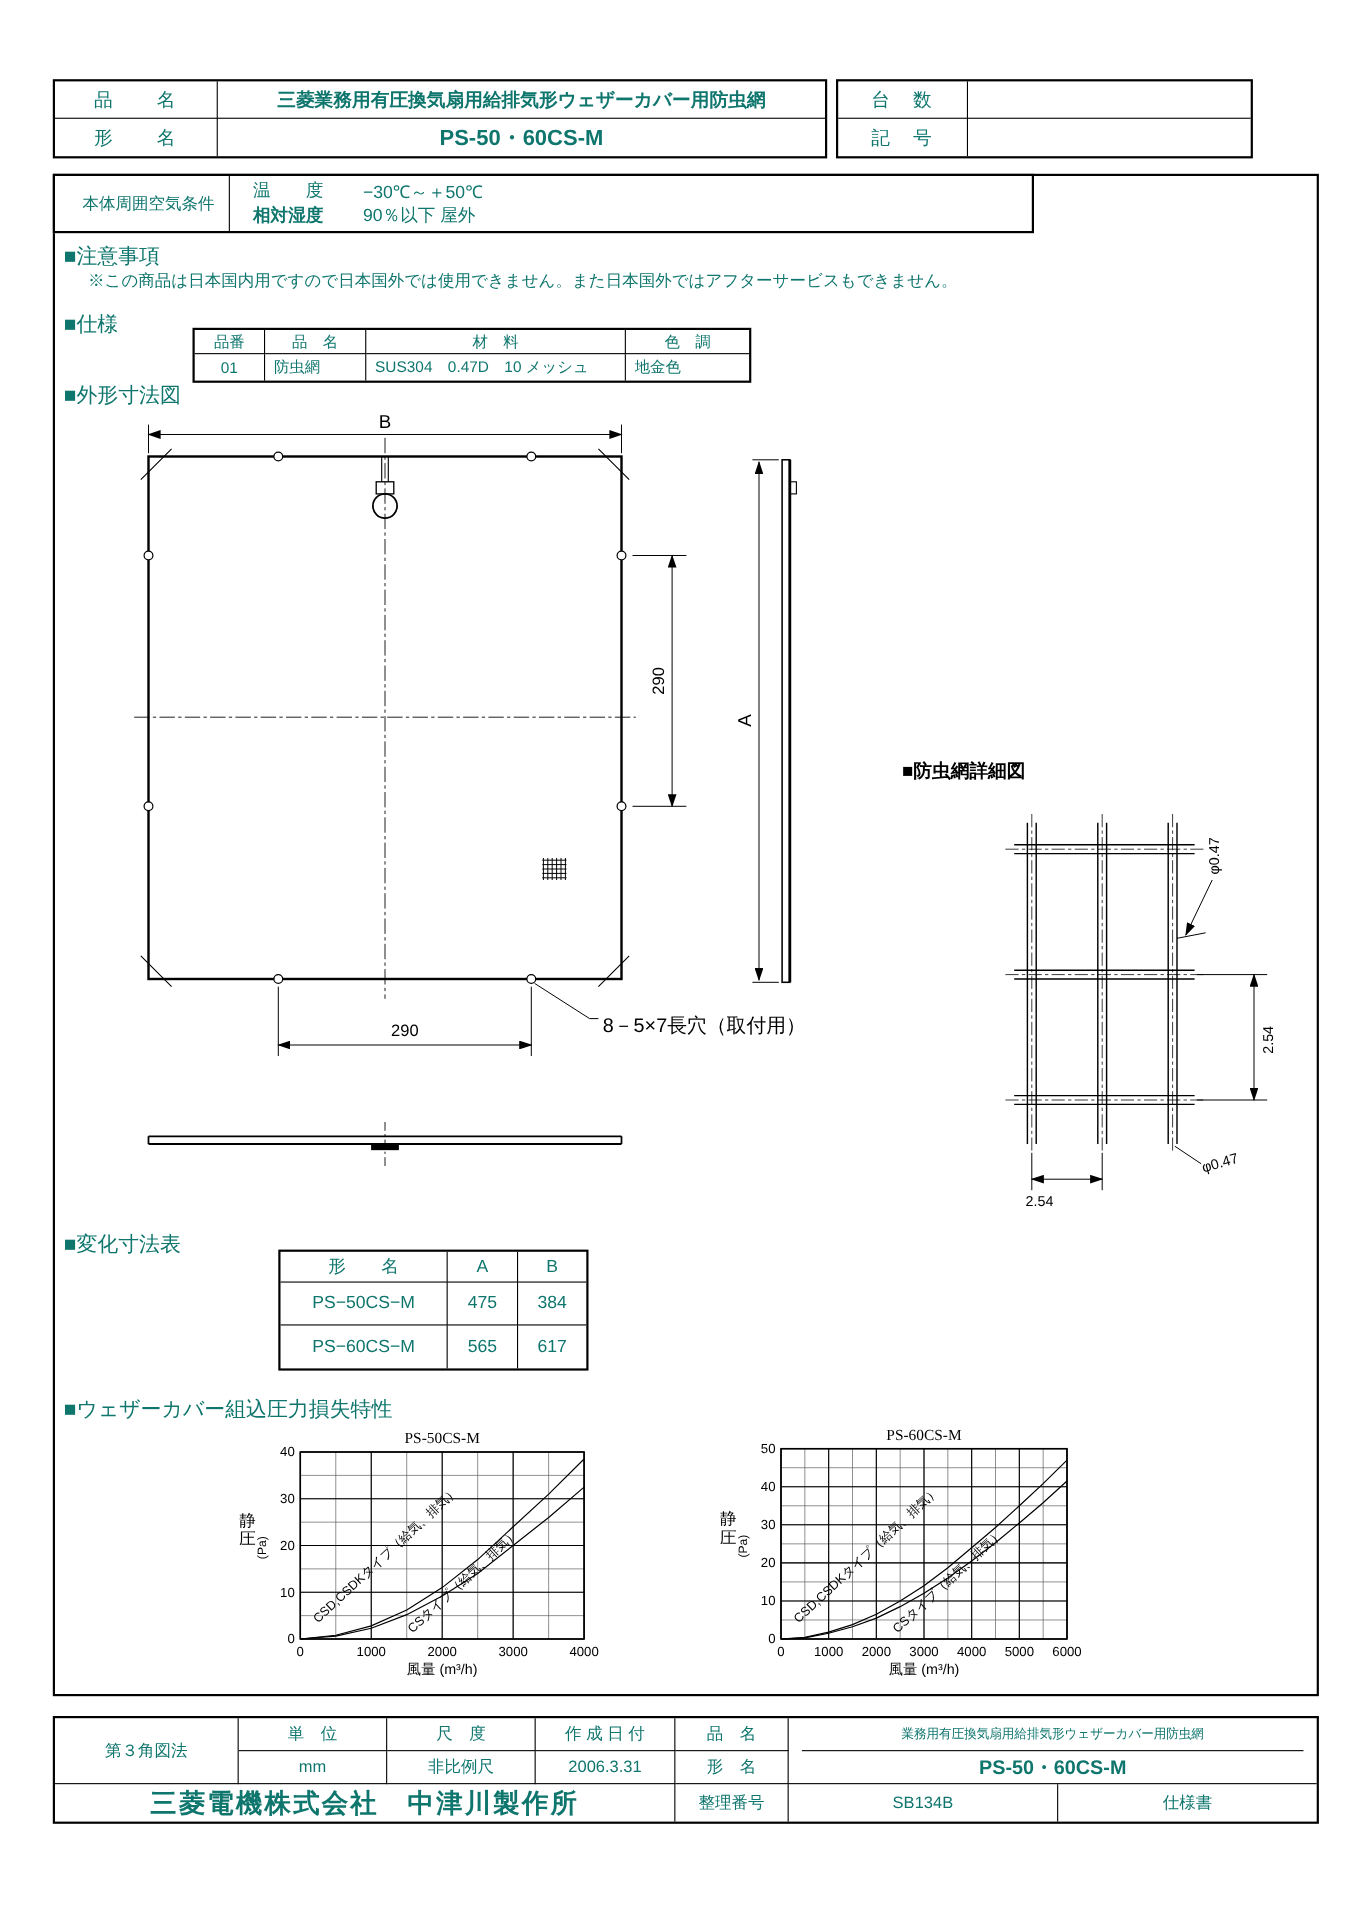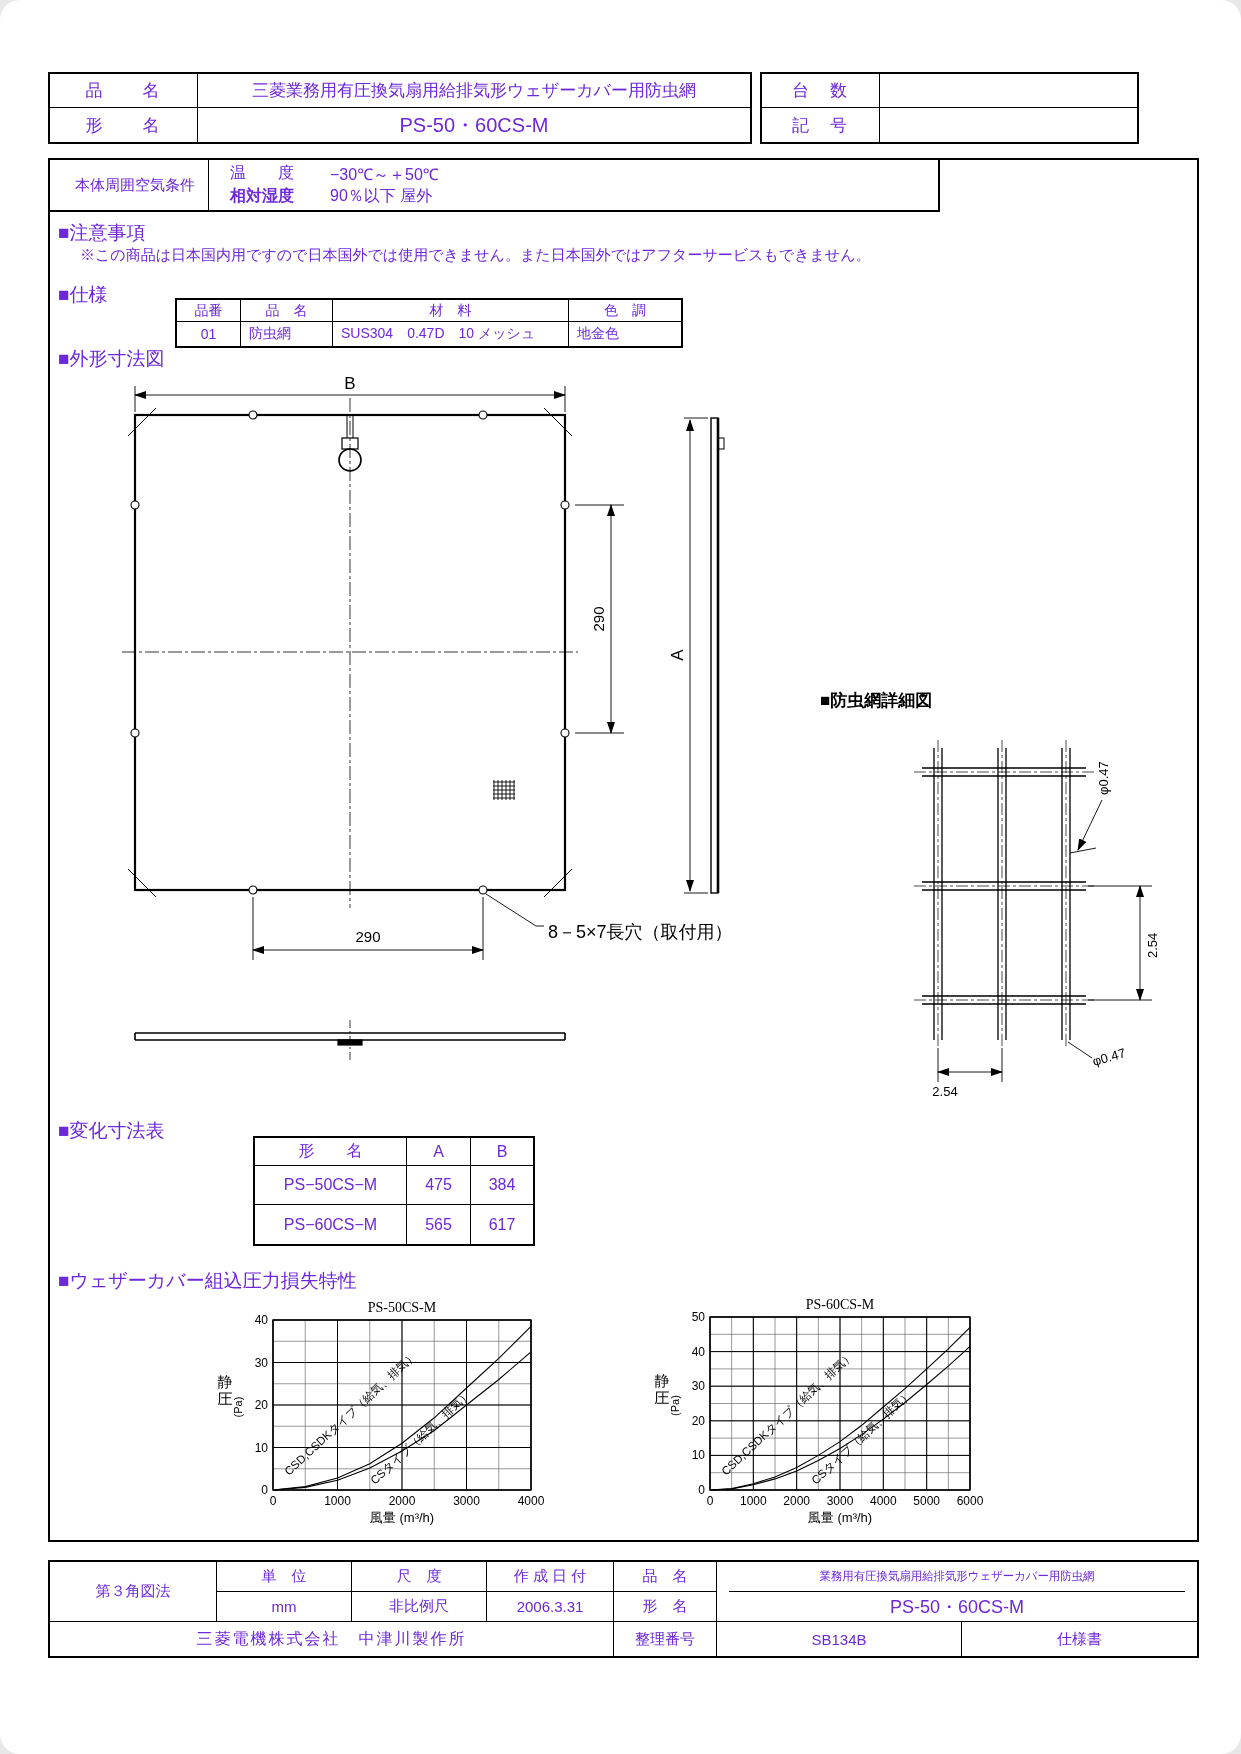--- a/index.html
+++ b/index.html
@@ -1,26 +1,26 @@
 <!DOCTYPE html>
 <html><head>
 <meta charset="utf-8">
 <style>
   html,body{margin:0;padding:0;background:#e8e8e8;}
   .page{position:relative;width:1241px;height:1754px;background:#ffffff;
-        font-family:"Liberation Sans",sans-serif;color:#6d28d9;overflow:hidden;border-radius:20px;}
+        font-family:"Liberation Sans",sans-serif;color:#0f766e;overflow:hidden;}
   .abs{position:absolute;}
   .tbl{position:absolute;display:grid;border:2px solid #000;background:#fff;}
   .tbl>div{border-right:1px solid #000;border-bottom:1px solid #000;
            display:flex;align-items:center;justify-content:center;box-sizing:border-box;}
   .tbl>div.nr{border-right:none;}
   .tbl>div.nb{border-bottom:none;}
   .tbl>div.left{justify-content:flex-start;padding-left:8px;}
   .lbl{font-size:17px;letter-spacing:2px;}
-  .b{font-weight:normal;}
+  .b{font-weight:bold;}
   .sec-title{font-weight:normal;font-size:19px;}
   .note-text{font-size:15px;}
   svg text{fill:#000;}
   .frame{position:absolute;border:2px solid #000;}
   #charts-layer svg{position:absolute;}
 </style>
 </head>
 <body>
 
 <div class="page">
@@ -317,19 +317,19 @@
     <div>単　位</div>
     <div>尺　度</div>
     <div>作 成 日 付</div>
     <div>品　名</div>
     <div class="nr" style="grid-column:6/8;font-size:12px;transform:scaleX(0.95);">業務用有圧換気扇用給排気形ウェザーカバー用防虫網</div>
     <div>mm</div>
     <div>非比例尺</div>
     <div>2006.3.31</div>
     <div>形　名</div>
     <div class="nr b" style="grid-column:6/8;font-size:18px;">PS-50・60CS-M</div>
-    <div class="nb b" style="grid-column:1/5;font-size:16px;letter-spacing:2px;">三菱電機株式会社　中津川製作所</div>
+    <div class="nb b" style="grid-column:1/5;font-size:24px;letter-spacing:2px;">三菱電機株式会社　中津川製作所</div>
     <div class="nb">整理番号</div>
     <div class="nb">SB134B</div>
     <div class="nb nr">仕様書</div>
   </div>
 
 </div>
 
 </body></html>

